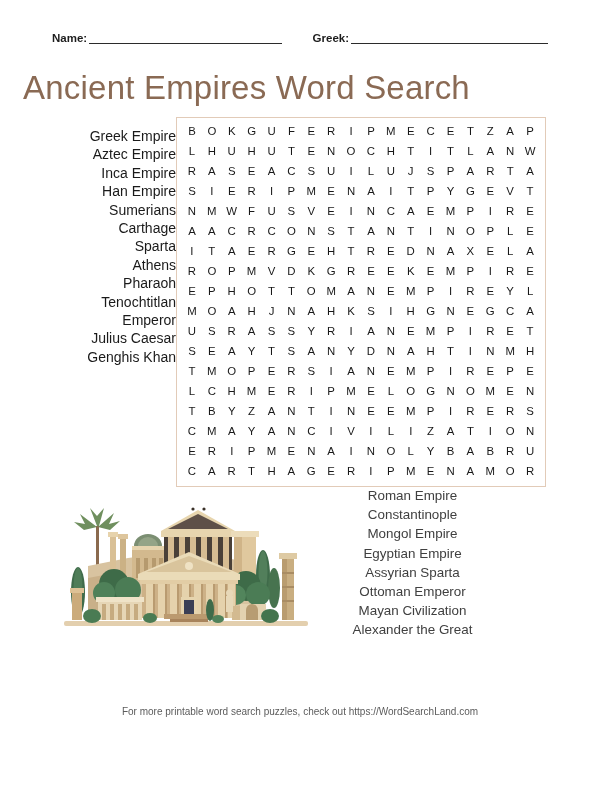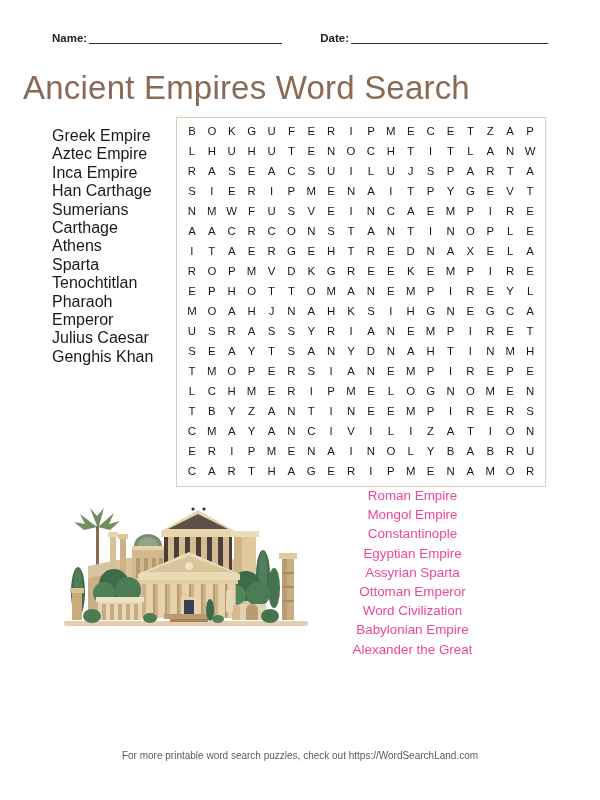--- a/index.html
+++ b/index.html
@@ -61,22 +61,22 @@
     font-weight: normal;
     line-height: 40px;
   }
 
   
   .left-words {
     position: absolute;
     top: 127px;
     left: 52px;
     width: 124px;
-    text-align: left;
-    font-size: 16px;
+    text-align: right;
+    font-size: 14px;
     color: #1a1a1a;
     line-height: 18.4px;
   }
   .left-words div { white-space: nowrap; }
 
   
   .grid-box {
     position: absolute;
     top: 117px;
     left: 176px;
@@ -106,21 +106,21 @@
   }
 
   
   .right-words {
     position: absolute;
     top: 486px;
     left: 330px;
     width: 165px;
     text-align: center;
     font-size: 13.4px;
-    color: #ec4899;
+    color: #404040;
     line-height: 19.2px;
   }
   .right-words div { white-space: nowrap; }
 
   
   .illustration {
     position: absolute;
     left: 58px;
     top: 500px;
     width: 260px;
@@ -130,53 +130,52 @@
 
   
   .footer {
     position: absolute;
     top: 706px;
     left: 0;
     width: 600px;
     text-align: center;
     font-size: 10px;
     color: #5c5c5c;
-    margin-top: 44px;
   }
 </style>
 </head>
 <body>
 
 <div class="page">
 
   <div class="nameline">
     <div class="nd-group">
       <span class="nd-label">Name:</span>
       <span class="nd-rule name"></span>
     </div>
     <div class="nd-gap"></div>
     <div class="nd-group">
-      <span class="nd-label">Date:</span>
+      <span class="nd-label">Greek:</span>
       <span class="nd-rule date"></span>
     </div>
   </div>
 
   <div class="title">Ancient Empires Word Search</div>
 
   <div class="left-words" id="left-words">
       <div class="word">Greek Empire</div>
       <div class="word">Aztec Empire</div>
       <div class="word">Inca Empire</div>
-      <div class="word">Han Carthage</div>
+      <div class="word">Han Empire</div>
       <div class="word">Sumerians</div>
       <div class="word">Carthage</div>
+      <div class="word">Sparta</div>
       <div class="word">Athens</div>
-      <div class="word">Sparta</div>
+      <div class="word">Pharaoh</div>
       <div class="word">Tenochtitlan</div>
-      <div class="word">Pharaoh</div>
       <div class="word">Emperor</div>
       <div class="word">Julius Caesar</div>
       <div class="word">Genghis Khan</div>
     </div>
 
   <div class="grid-box">
     <div class="grid" id="letter-grid">
         <div class="cell">B</div>
         <div class="cell">O</div>
         <div class="cell">K</div>
@@ -499,27 +498,26 @@
         <div class="cell">N</div>
         <div class="cell">A</div>
         <div class="cell">M</div>
         <div class="cell">O</div>
         <div class="cell">R</div>
       </div>
   </div>
 
   <div class="right-words" id="right-words">
       <div class="word">Roman Empire</div>
+      <div class="word">Constantinople</div>
       <div class="word">Mongol Empire</div>
-      <div class="word">Constantinople</div>
       <div class="word">Egyptian Empire</div>
       <div class="word">Assyrian Sparta</div>
       <div class="word">Ottoman Emperor</div>
-      <div class="word">Word Civilization</div>
-      <div class="word">Babylonian Empire</div>
+      <div class="word">Mayan Civilization</div>
       <div class="word">Alexander the Great</div>
     </div>
 
   <div class="illustration">
     <svg viewBox="0 0 260 140" xmlns="http://www.w3.org/2000/svg">
 
       <rect x="6" y="121" width="244" height="5" rx="2" fill="#e3cfae"></rect>
 
       <rect x="38" y="26" width="3" height="92" fill="#8a6a4e"></rect>
       <g fill="#6f8f5e">

